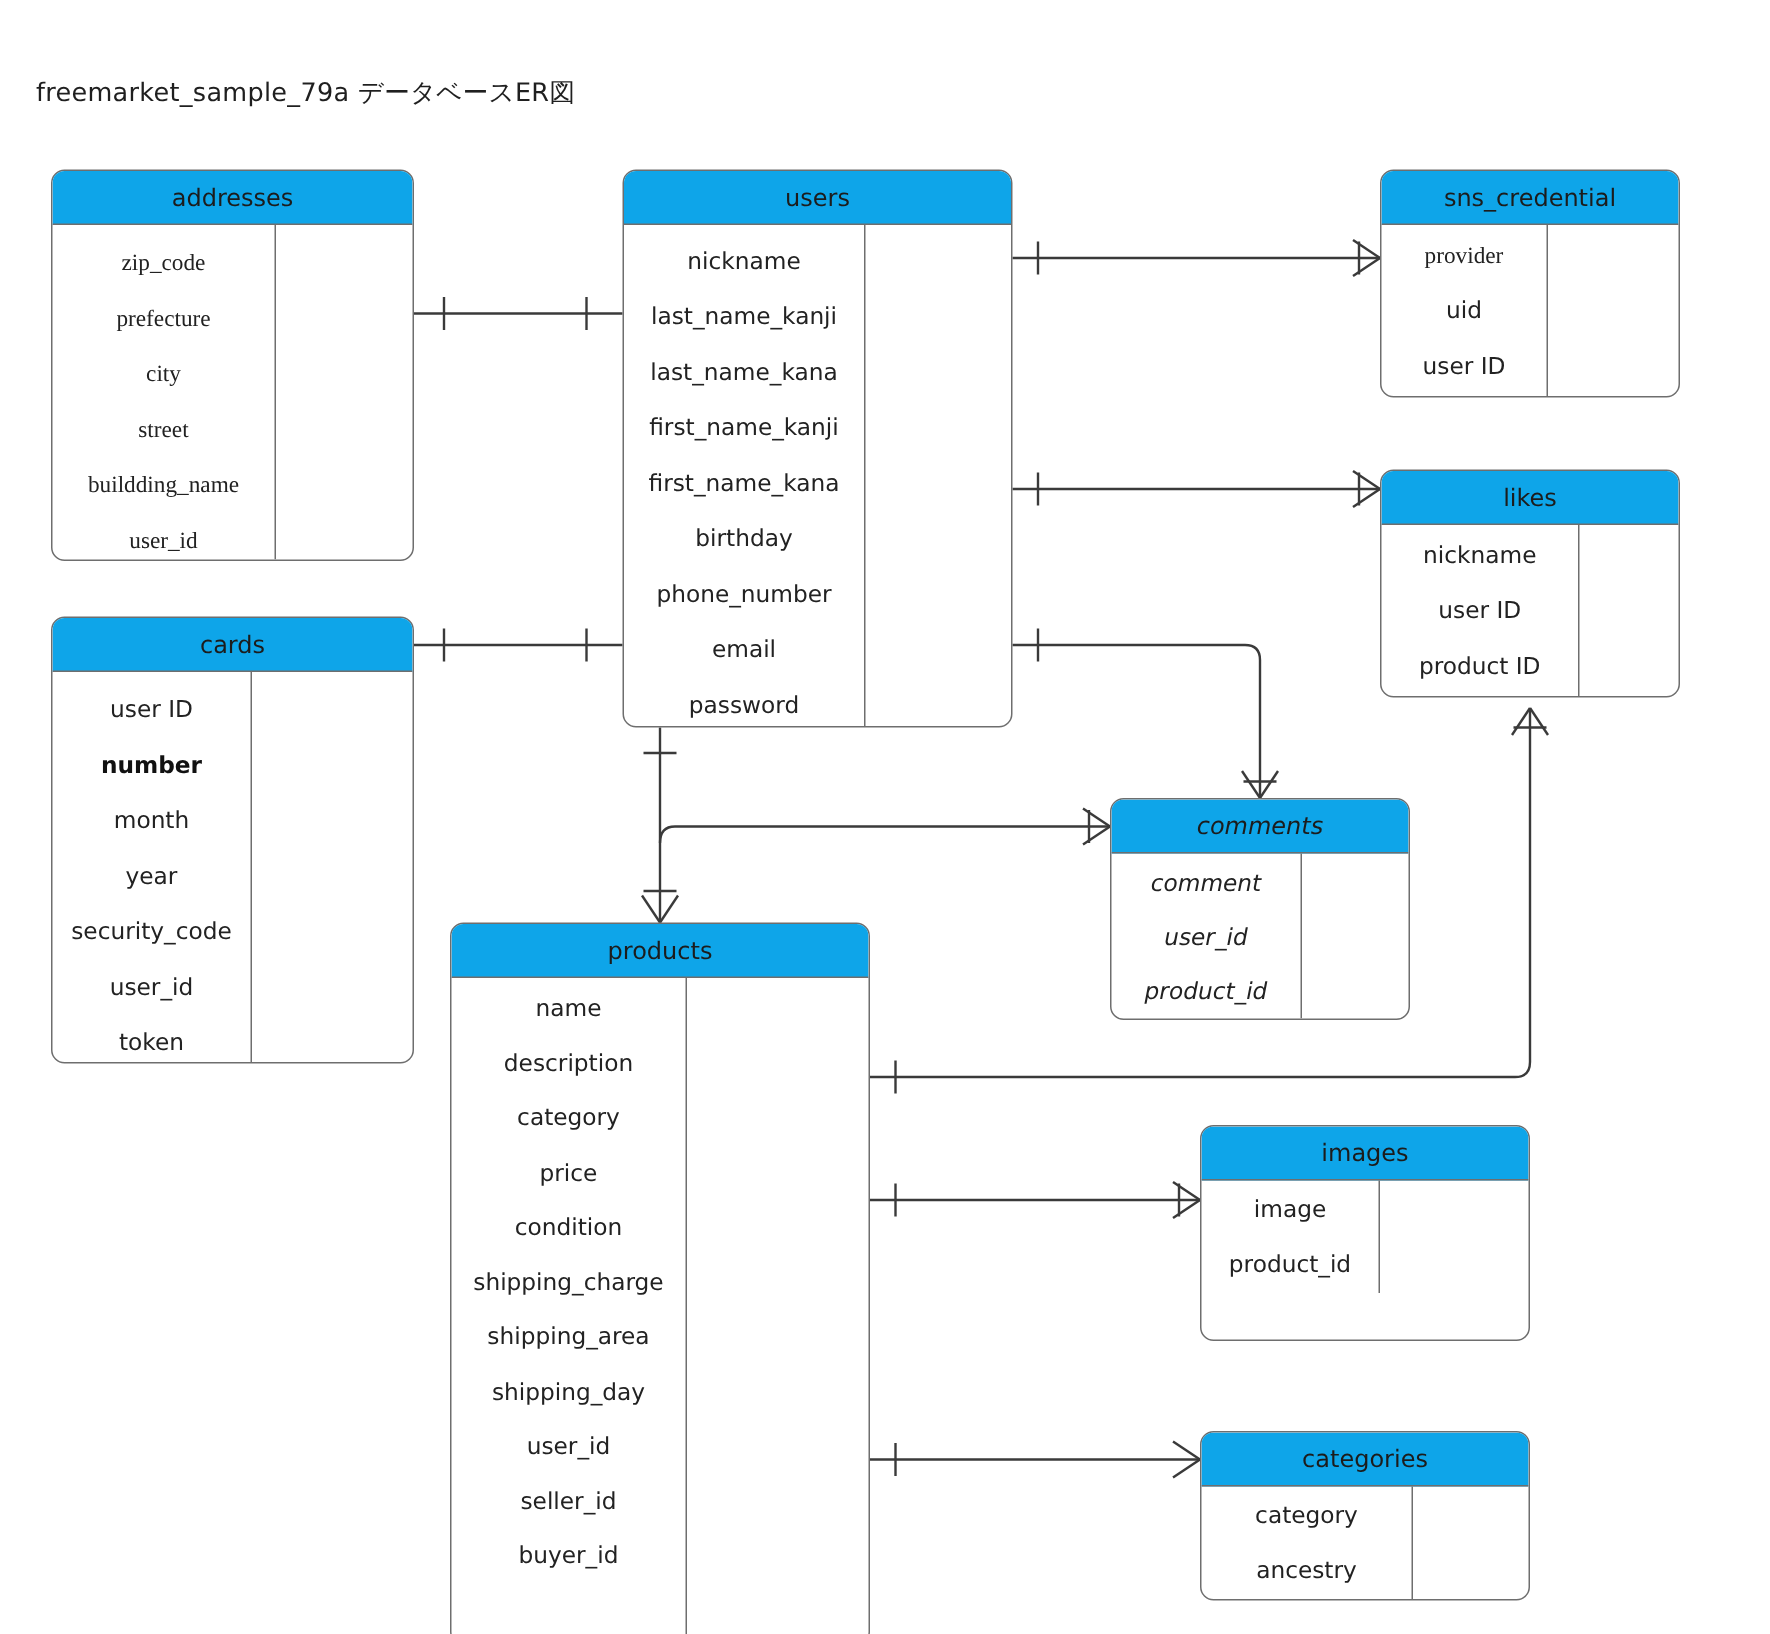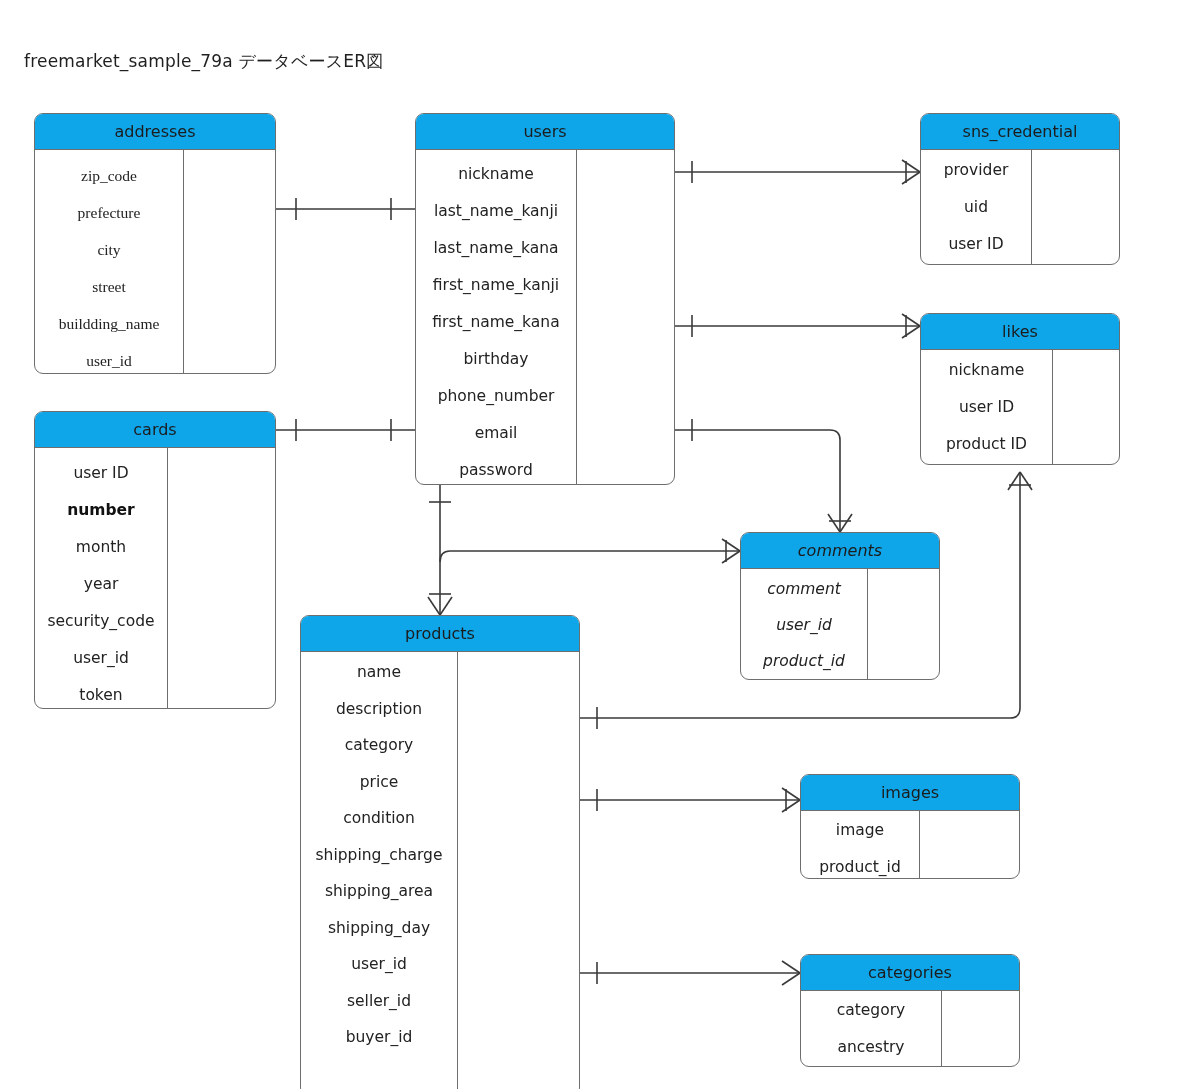--- a/index.html
+++ b/index.html
@@ -213,21 +213,21 @@
         <div class="ent-row" style="width:160px;height:37px;line-height:37px;">password</div>
       </div>
     </div>
   </div>
 
   <div class="entity" style="left:920px; top:81px; width:200px; height:152px;">
     <div class="ent-head">sns_credential</div>
     <div class="ent-body" style="height:114px;">
       <div class="col-split" style="left:110px;"></div>
       <div class="ent-rows" style="padding-top:2px;">
-        <div class="ent-row" style="width:110px;height:37px;line-height:37px;">provider</div>
+        <div class="ent-row" style="width:110px;height:37px;line-height:37px;font-family:Liberation Serif, serif;">provider</div>
         <div class="ent-row" style="width:110px;height:37px;line-height:37px;">uid</div>
         <div class="ent-row" style="width:110px;height:37px;line-height:37px;">user ID</div>
       </div>
     </div>
   </div>
 
   <div class="entity" style="left:920px; top:281px; width:200px; height:152px;">
     <div class="ent-head">likes</div>
     <div class="ent-body" style="height:114px;">
       <div class="col-split" style="left:131px;"></div>
@@ -264,21 +264,21 @@
         <div class="ent-row" style="width:156px;height:36.5px;line-height:36.5px;">shipping_charge</div>
         <div class="ent-row" style="width:156px;height:36.5px;line-height:36.5px;">shipping_area</div>
         <div class="ent-row" style="width:156px;height:36.5px;line-height:36.5px;">shipping_day</div>
         <div class="ent-row" style="width:156px;height:36.5px;line-height:36.5px;">user_id</div>
         <div class="ent-row" style="width:156px;height:36.5px;line-height:36.5px;">seller_id</div>
         <div class="ent-row" style="width:156px;height:36.5px;line-height:36.5px;">buyer_id</div>
       </div>
     </div>
   </div>
 
-  <div class="entity" style="left:800px; top:742px; width:220px; height:105px;">
+  <div class="entity" style="left:800px; top:718px; width:220px; height:144px;">
     <div class="ent-head">images</div>
     <div class="ent-body" style="height:75px;">
       <div class="col-split" style="left:118px;"></div>
       <div class="ent-rows" style="padding-top:1px;">
         <div class="ent-row" style="width:118px;height:37px;line-height:37px;">image</div>
         <div class="ent-row" style="width:118px;height:37px;line-height:37px;">product_id</div>
       </div>
     </div>
   </div>
 

